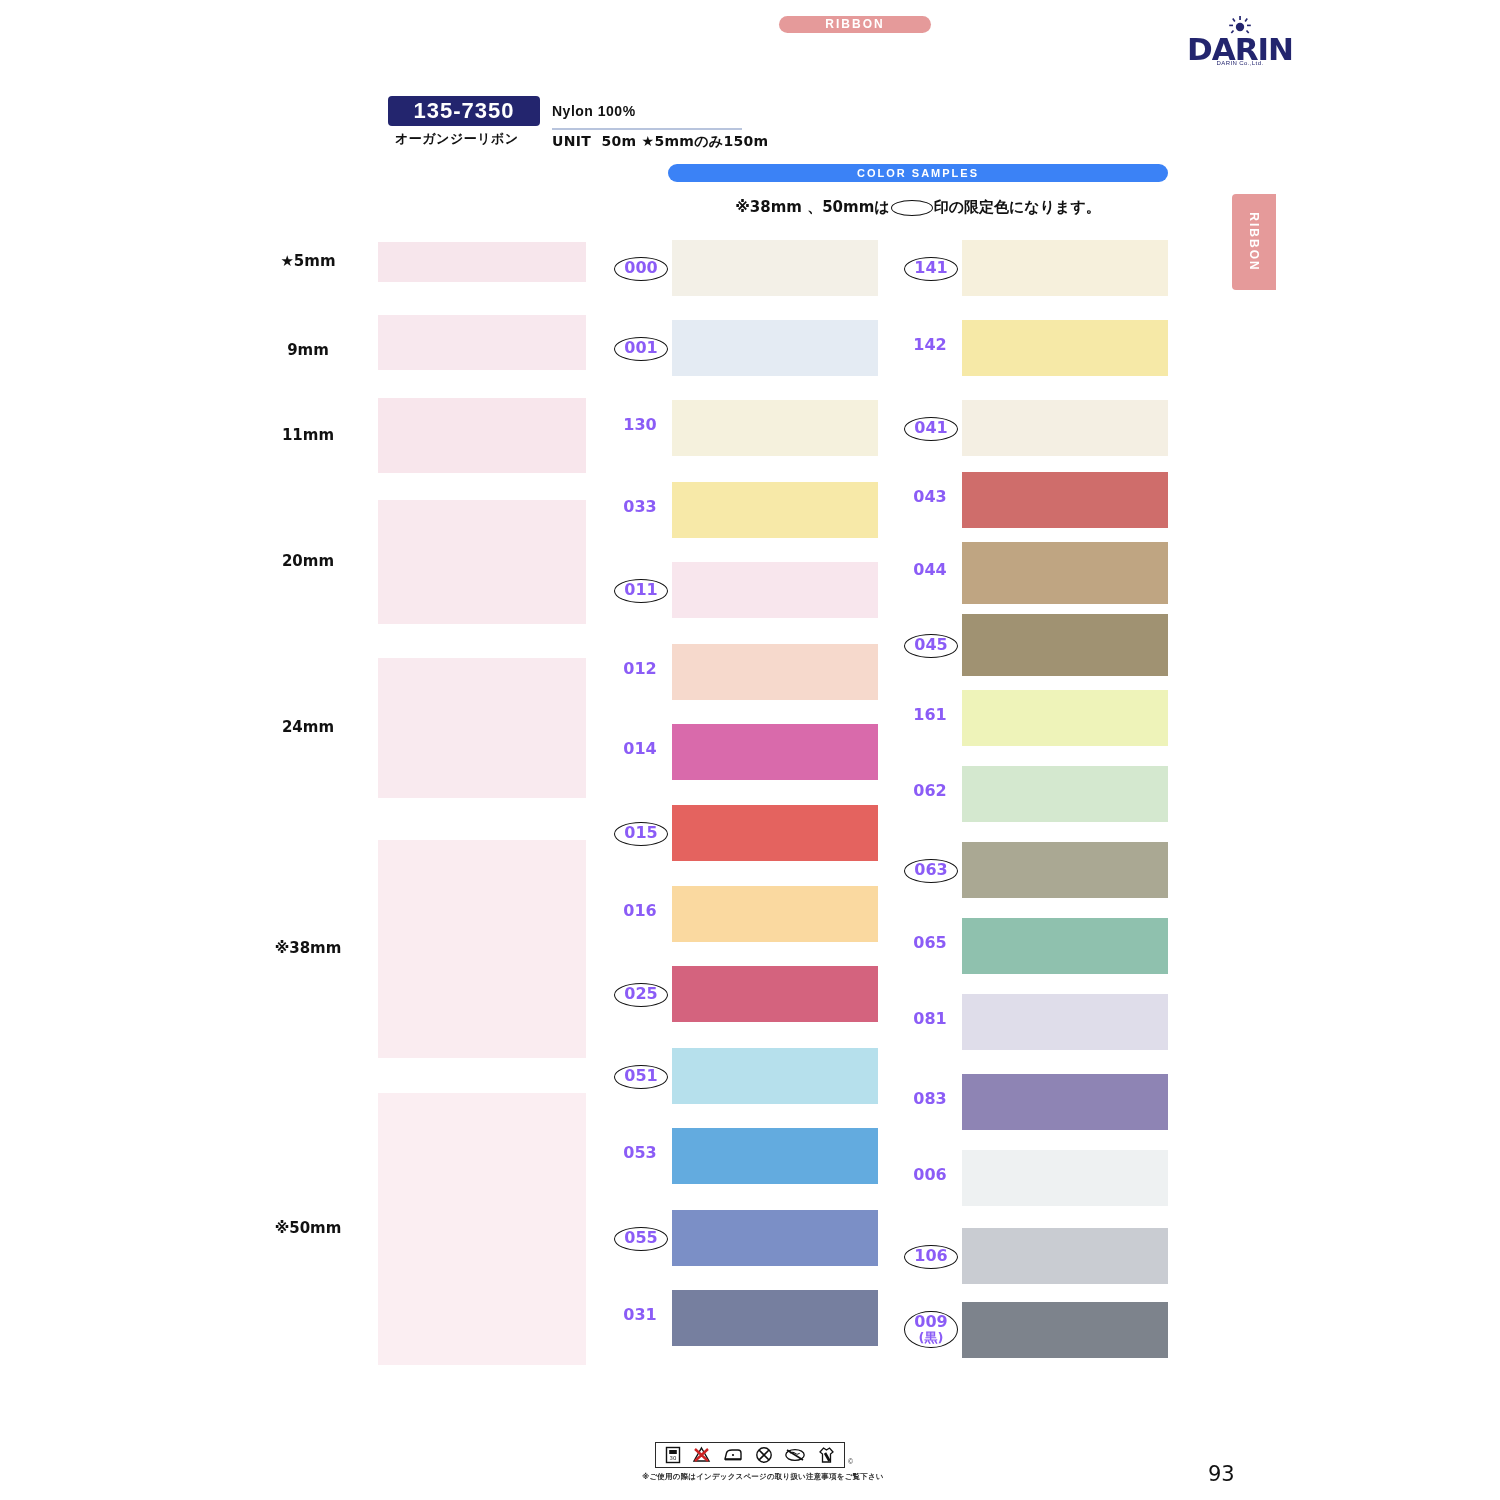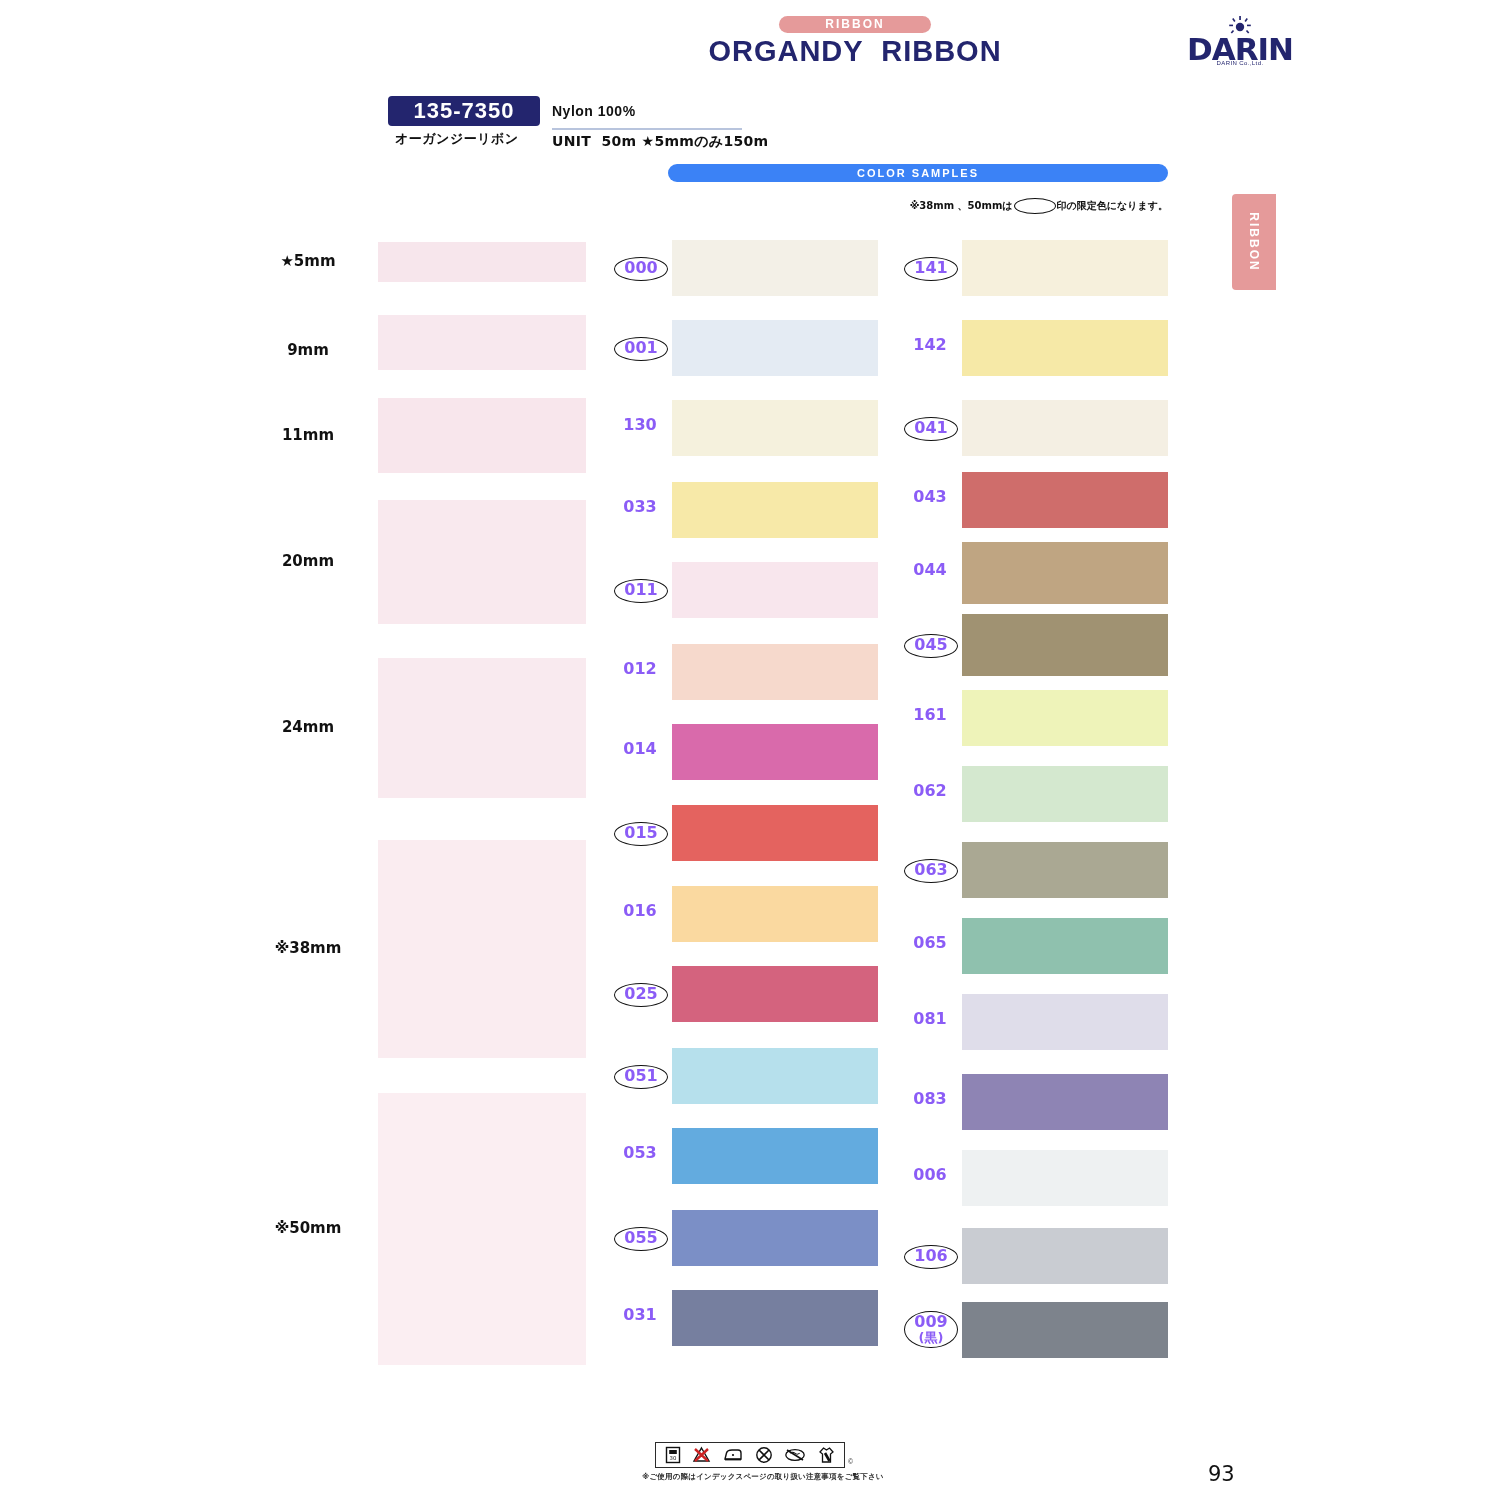--- a/index.html
+++ b/index.html
@@ -162,22 +162,22 @@
     letter-spacing: 2px;
     display: flex;
     align-items: center;
     justify-content: center;
   }
   #samples-note {
     position: absolute;
     left: 668px;
     top: 198px;
     width: 500px;
-    text-align: right;
-    font-size: 10px;
+    text-align: center;
+    font-size: 15px;
     font-weight: bold;
     font-family: "DejaVu Sans", sans-serif;
     white-space: nowrap;
   }
   .note-oval {
     display: inline-block;
     width: 40px;
     height: 14px;
     border: 1.3px solid #111;
     border-radius: 50%;
@@ -260,21 +260,20 @@
     font-size: 21px;
     color: #111;
     font-family: "DejaVu Sans", sans-serif;
   }
 </style>
 </head>
 <body>
 
 <div id="header-block">
   <div id="ribbon-pill">RIBBON</div>
-  <div id="main-title">ORGANDY  RIBBON</div>
 </div>
 
 <div id="logo-wrap">
   <div id="logo-star">
     <svg width="26" height="20" viewBox="0 0 26 20">
       <g fill="#23256e">
         <circle cx="13" cy="11" r="4.2"></circle>
         <rect x="12.2" y="0" width="1.7" height="4"></rect>
         <rect x="6.0" y="2.2" width="1.6" height="3.6" transform="rotate(-35 6.8 4)"></rect>
         <rect x="18.4" y="2.2" width="1.6" height="3.6" transform="rotate(35 19.2 4)"></rect>

